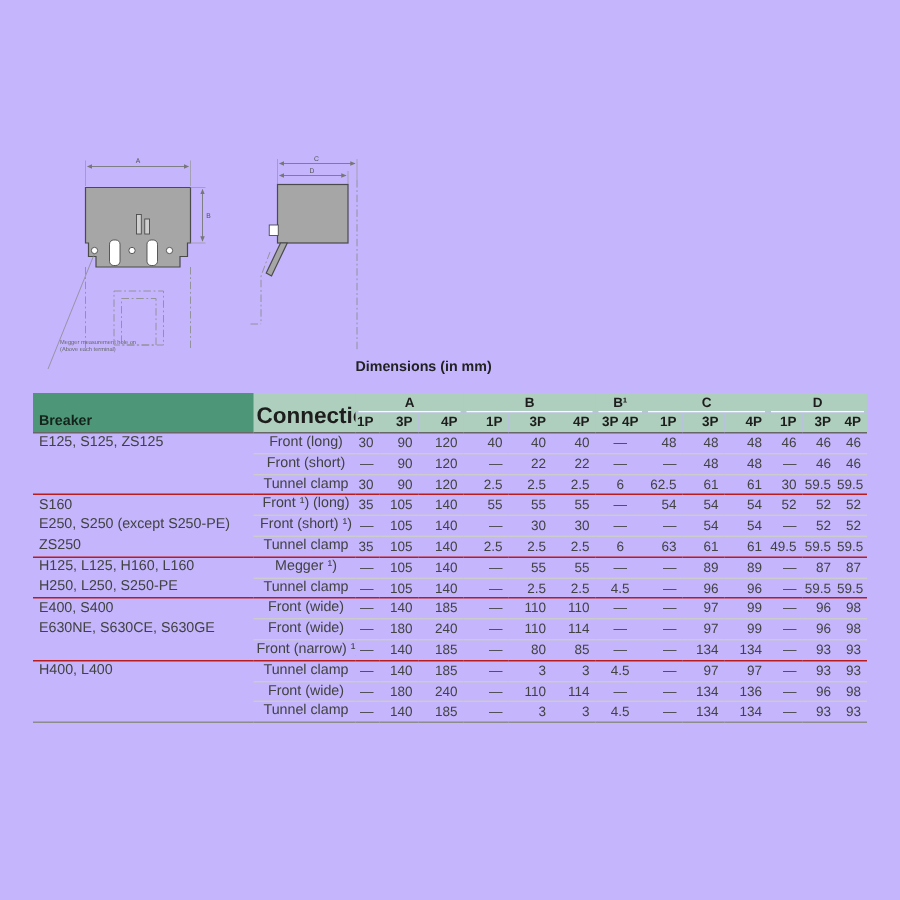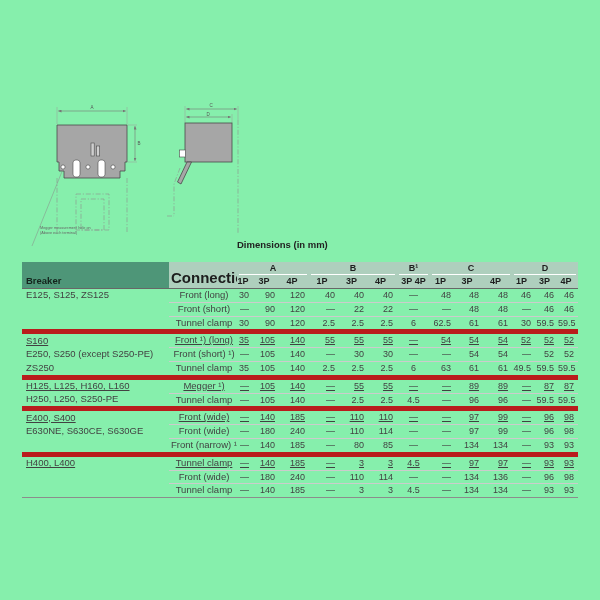--- a/index.html
+++ b/index.html
@@ -1,17 +1,17 @@
 <!DOCTYPE html>
 <html><head>
 <meta charset="utf-8">
 <style>
   html,body { margin:0; padding:0; }
   .page {
-    position:relative; width:600px; height:600px; background:#86efac;
+    position:relative; width:600px; height:600px; background:#c4b5fd;
     font-family:"Liberation Sans", sans-serif; overflow:hidden;
     color:#3c3c3c;
   }
   
   .drawings { position:absolute; left:30px; top:98px; }
   .dim  { stroke:#777; stroke-width:0.6; fill:none; }
   .ext  { stroke:#999; stroke-width:0.5; fill:none; }
   .dd   { stroke:#8f8f8f; stroke-width:0.6; fill:none; stroke-dasharray:5 1.8 1.2 1.8; }
   .solid{ fill:#a6a6a6; stroke:#4a4a4a; stroke-width:0.8; }
   .cut  { fill:#ffffff; stroke:#4a4a4a; stroke-width:0.6; }
@@ -33,30 +33,30 @@
   th.breaker-h {
     background:#4e9678; color:#14241c; text-align:left;
     padding:0 0 2px 4px; font-size:9.5px;
   }
   th.conn-h { text-align:center; padding:0 0 2px 2px; font-size:15px; }
   th.grp { padding:1px 0 0 0; vertical-align:bottom; }
   .grp-u {
     margin:0 2px; border-bottom:1px solid #ffffff; text-align:center;
     font-weight:bold; padding-bottom:1px; line-height:10px;
   }
-  tr.sub-row th { padding:1px 4px 2px 0; line-height:10px; }
+  tr.sub-row th { text-align:right; padding:1px 4px 2px 0; line-height:10px; }
   tr.sub-row th.center { text-align:center; padding-right:0; }
   thead tr.sub-row th, th.breaker-h, th.conn-h { border-bottom:1px solid #676767; }
   tbody td { height:12.8px; line-height:12.8px; padding:0; color:#424242; }
   td.breaker-cell { text-align:left; padding-left:4px; font-size:9.5px; }
   td.conn-cell    { text-align:center; padding-left:2px; font-size:9.5px; }
   td.num          { text-align:right; padding-right:4px; }
   td.center       { text-align:center; padding-right:0; }
   tbody tr:not(.group-start) td:not(.breaker-cell) { border-top:1px solid #cccccc; }
-  tbody tr.group-start td { border-top:5px solid #b91c1c;text-decoration:underline; }
+  tbody tr.group-start td { border-top:1px solid #b91c1c; }
   tbody tr:first-child td { border-top:none; }
   tbody tr:last-child td  { border-bottom:1px solid #8c8c8c; }
 </style>
 </head>
 <body>
 
 <div class="page">
 
   <svg class="drawings" width="230" height="152" viewBox="0 0 230 152">
     <defs>

